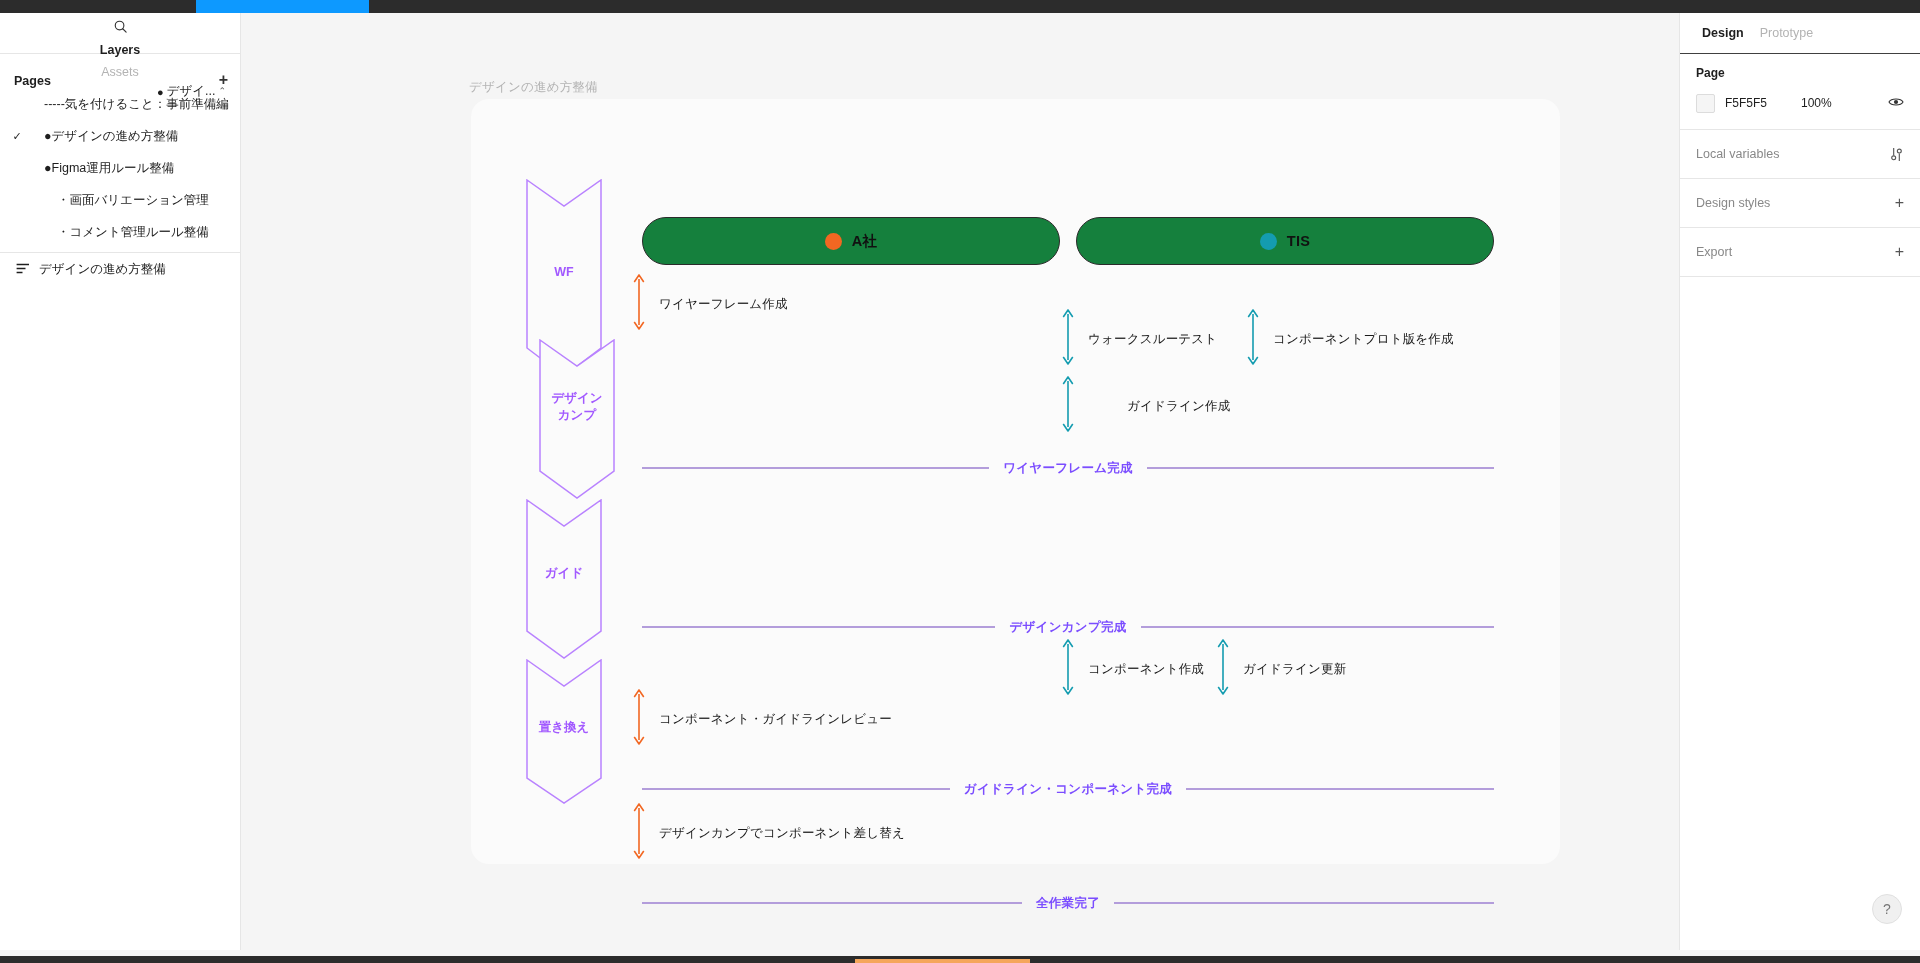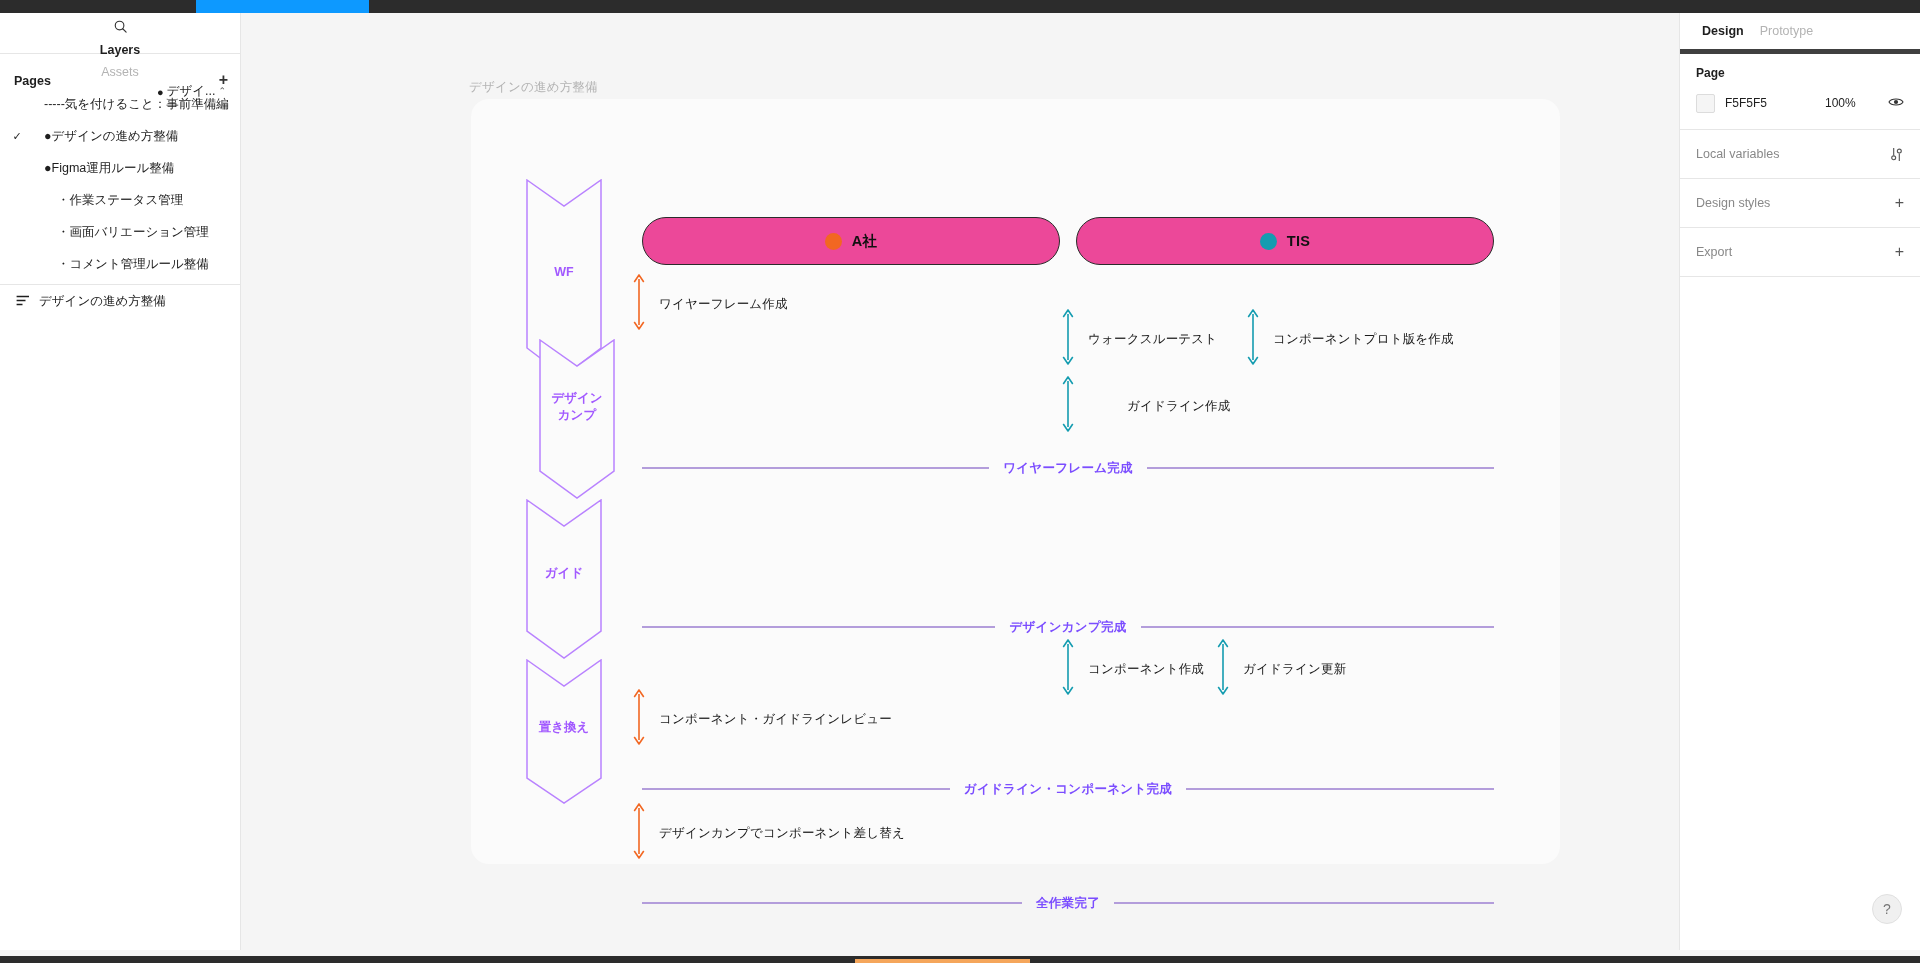--- a/index.html
+++ b/index.html
@@ -128,21 +128,21 @@
     background: #fbfbfb;
     border-radius: 18px;
   }
 
   
   .pill {
     position: absolute;
     height: 48px;
     border: 1.3px solid #2b2b2b;
     border-radius: 24px;
-    background: #ec4899;
+    background: #15803d;
     display: flex; align-items: center; justify-content: center;
     gap: 10px;
   }
   .pill .dot { width: 17px; height: 17px; border-radius: 50%; flex:none; }
   .pill .pname { font-size: 14.5px; color: #111; font-weight: 600; letter-spacing: .3px; }
   #pill-a { left: 171px; top: 118px; width: 418px; }
   #pill-b { left: 605px; top: 118px; width: 418px; }
 
   
   .phase {
@@ -182,32 +182,32 @@
   
   .rightpanel {
     position: absolute; right: 0; top: 13px;
     width: 241px; height: 937px;
     background: #ffffff;
     border-left: 1px solid #e6e6e6;
   }
   .rp-tabs {
     height: 41px; display: flex; align-items: center; gap: 4px;
     padding: 0 16px;
-    border-bottom: 5px solid #404040;
+    border-bottom: 1px solid #404040;
   }
   .rp-tab { font-size: 12.5px; padding: 4px 6px; cursor: default; }
   .rp-tab.active { color: #1e1e1e; font-weight: 600; }
   .rp-tab.inactive { color: #b3b3b3; }
 
   .rp-section { border-bottom: 1px solid #e6e6e6; padding: 12px 16px 14px; }
   .rp-section-title { font-size: 12px; color:#1e1e1e; font-weight: 600; margin-bottom: 11px; }
   .fill-row { display: flex; align-items: center; gap: 10px; height: 24px; }
   .swatch { width: 19px; height: 19px; border: 1px solid #dcdcdc; background: #f5f5f5; border-radius: 2px; flex:none; }
   .fill-hex { font-size: 12px; color:#1e1e1e; width: 66px; }
-  .fill-opa { font-size: 12px; color:#1e1e1e; width: 48px; margin-left: 24px; }
+  .fill-opa { font-size: 12px; color:#1e1e1e; width: 48px; }
   .eye { margin-left: auto; }
 
   .rp-row {
     height: 49px; display: flex; align-items: center;
     padding: 0 16px;
     border-bottom: 1px solid #e6e6e6;
     font-size: 12.5px; color: #888;
   }
   .rp-row .rp-act { margin-left: auto; color:#555; display:flex; align-items:center; }
 
@@ -258,24 +258,20 @@
         <span class="page-check"></span>
         <span class="page-label">-----気を付けること：事前準備編</span>
       </div>
       <div class="page-row indent1">
         <span class="page-check">✓</span>
         <span class="page-label">●デザインの進め方整備</span>
       </div>
       <div class="page-row indent1">
         <span class="page-check"></span>
         <span class="page-label">●Figma運用ルール整備</span>
-      </div>
-      <div class="page-row indent2">
-        <span class="page-check"></span>
-        <span class="page-label">・作業ステータス管理</span>
       </div>
       <div class="page-row indent2">
         <span class="page-check"></span>
         <span class="page-label">・画面バリエーション管理</span>
       </div>
       <div class="page-row indent2">
         <span class="page-check"></span>
         <span class="page-label">・コメント管理ルール整備</span>
       </div>
     </div>

